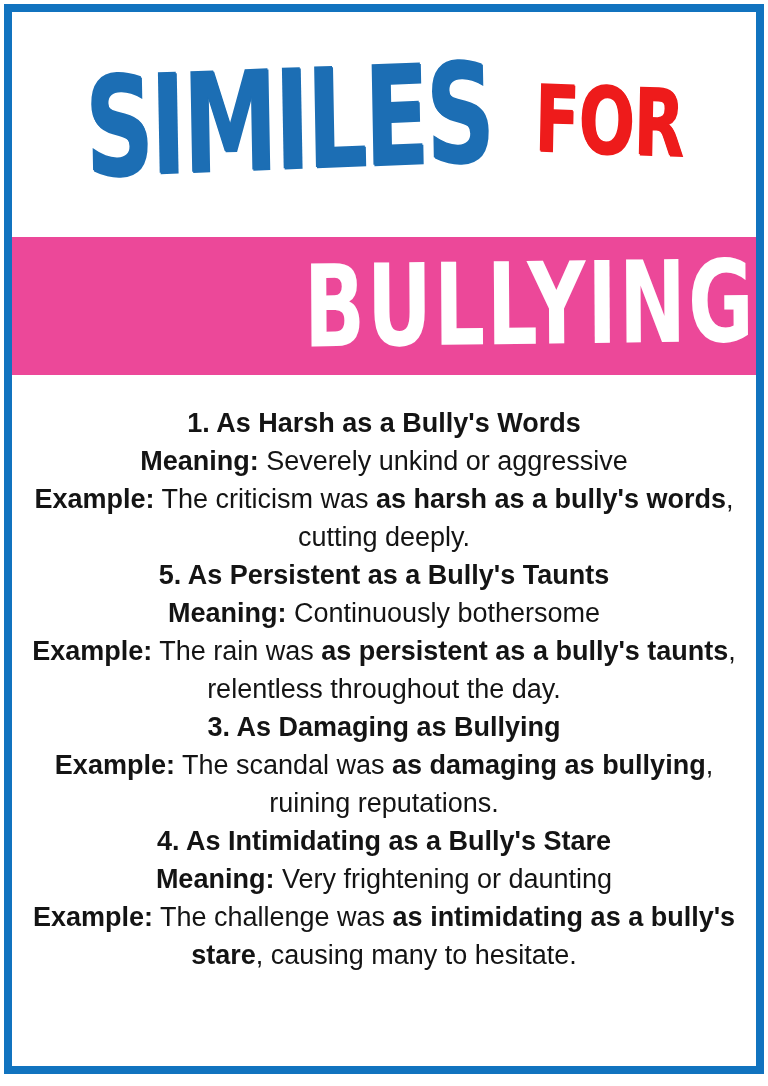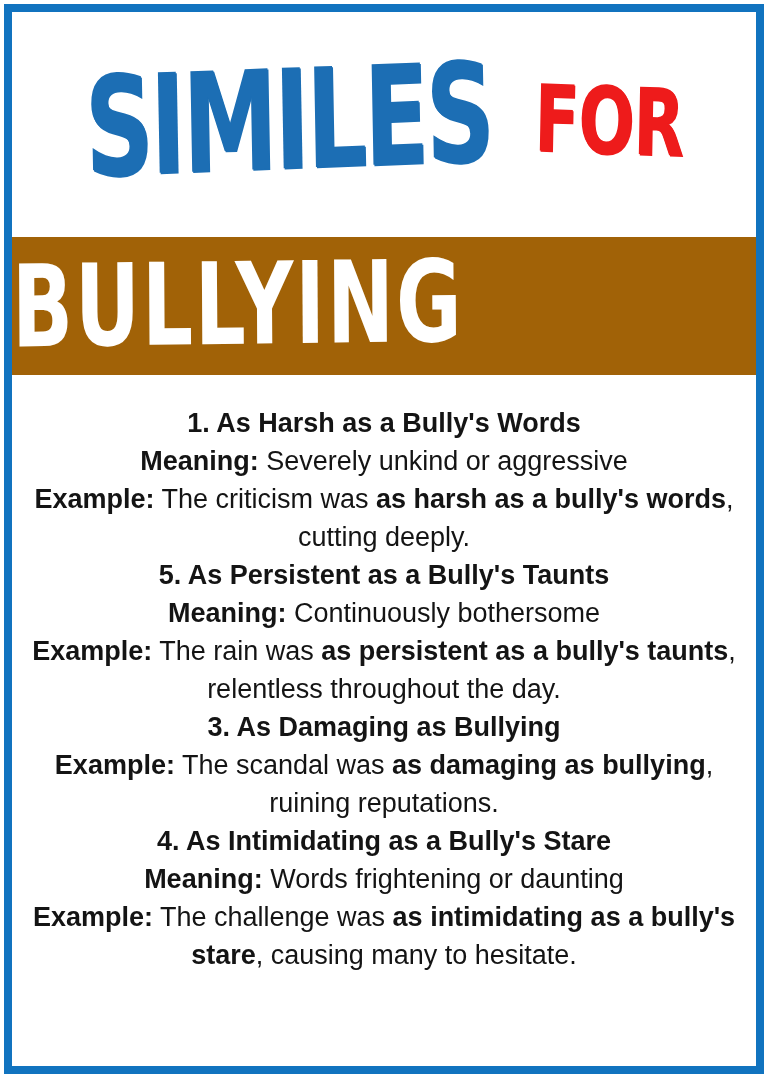--- a/index.html
+++ b/index.html
@@ -45,24 +45,24 @@
     color: #ee1b1b;
     font-size: 66px;
     letter-spacing: -1px;
     transform: scaleY(1.4) rotate(1.5deg);
     transform-origin: 50% 60%;
     text-shadow: 1px 1px 0 #ee1b1b;
   }
   
   .banner {
     height: 138px;
-    background: #a16207;
+    background: #ec4899;
     display: flex;
     align-items: center;
-    justify-content: flex-start;
+    justify-content: flex-end;
   }
   .banner-text {
     display: inline-block;
     font-family: "DejaVu Sans", sans-serif;
     font-weight: bold;
     color: #ffffff;
     font-size: 80px;
     letter-spacing: 2px;
     transform: scaleY(1.42) rotate(-0.5deg);
     transform-origin: 50% 55%;
@@ -124,21 +124,21 @@
       <div>
         <b>Example:</b>
         <span>The scandal was </span><b>as damaging as bullying</b><span>, ruining reputations.</span>
       </div>
     </div>
 
     <div class="section">
       <div><b>4. As Intimidating as a Bully's Stare</b></div>
       <div>
         <b>Meaning:</b>
-        <span>Words frightening or daunting</span>
+        <span>Very frightening or daunting</span>
       </div>
       <div>
         <b>Example:</b>
         <span>The challenge was </span><b>as intimidating as a bully's stare</b><span>, causing many to hesitate.</span>
       </div>
     </div>
 
   </div>
 </div>
 

